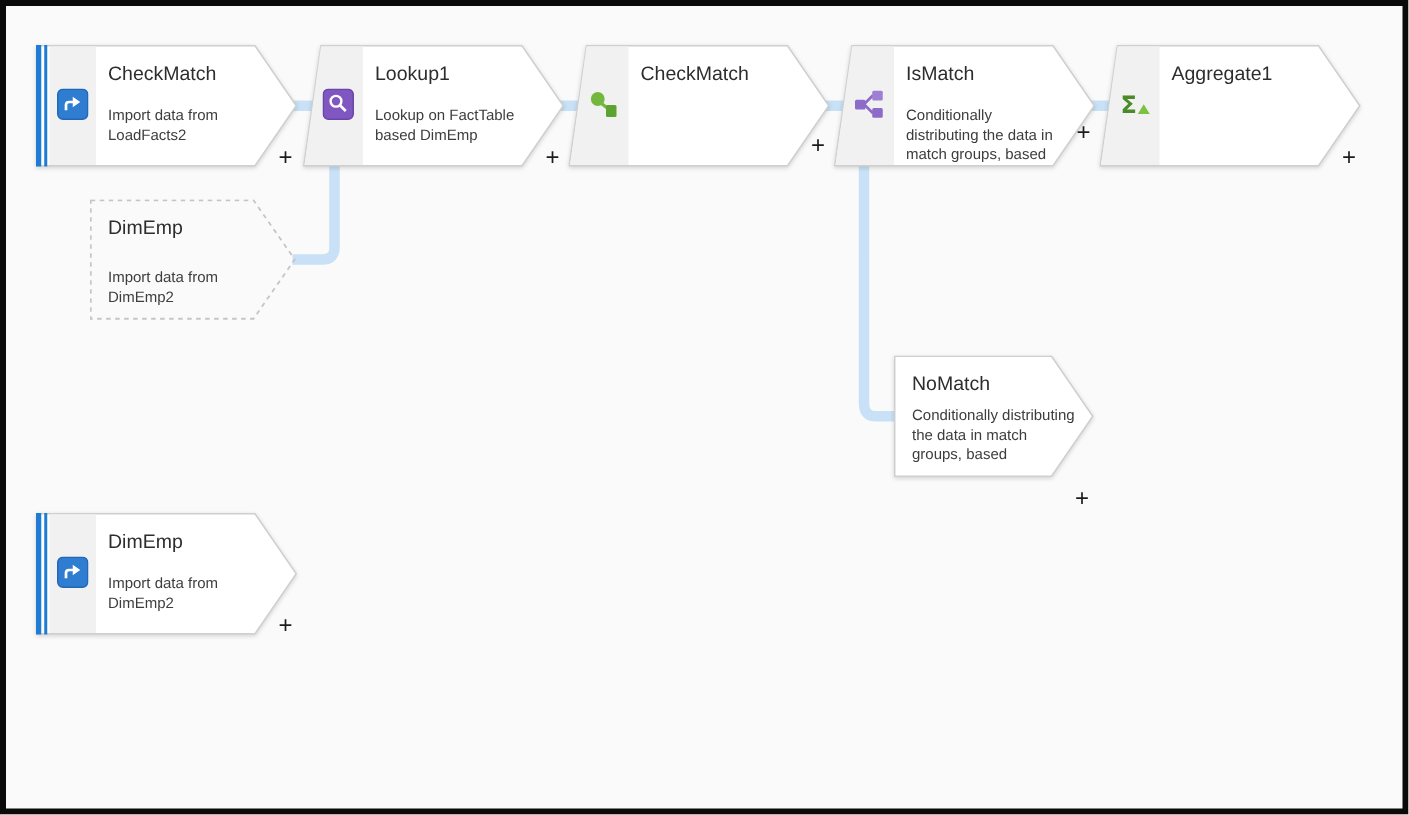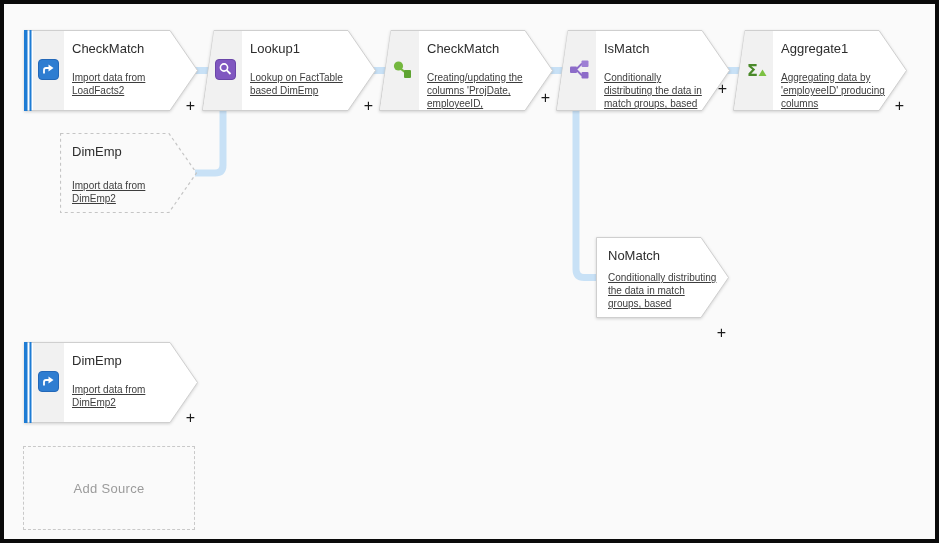--- a/index.html
+++ b/index.html
@@ -22,21 +22,21 @@
   .strip{fill:#f1f1f1;}
   .bar{fill:#1e7cd4;}
   .icon{position:absolute;left:14px;top:29px;width:21px;height:21px;}
   .icon.t{left:13px;}
   .title{
     position:absolute;left:48px;top:11px;
     font-size:13px;color:#2d2d2d;white-space:nowrap;
   }
   .desc{
     position:absolute;left:48px;top:41px;width:108px;
-    font-size:10px;line-height:1.32;color:#3d3d3d;text-decoration:underline;
+    font-size:10px;line-height:1.32;color:#3d3d3d;
   }
   .noicon .title{left:12px;}
   .noicon .desc{left:12px;}
   .ghostnode .desc{top:46px;}
   .plus{
     position:absolute;right:3px;bottom:-3px;
     font-size:16px;font-weight:400;color:#1b1b1b;
     cursor:pointer;line-height:1;
   }
   .add-source{
@@ -103,21 +103,20 @@
       <polygon class="strip" points="12,1 40,1 40,80 1,80"></polygon>
     </svg>
     <span class="icon t">
       <svg width="21" height="21" viewBox="0 0 21 21">
         <circle cx="6.5" cy="7" r="4.6" fill="#74b73e"></circle>
         <path d="M9 10 L13.5 13.5" stroke="#74b73e" stroke-width="2.2"></path>
         <rect x="12" y="11" width="7" height="8" rx="1" fill="#5ea332"></rect>
       </svg>
     </span>
     <div class="title">CheckMatch</div>
-    <div class="desc">Creating/updating the columns 'ProjDate, employeeID,</div>
     <div class="plus">+</div>
   </div>
 
   <div class="node" style="left:552px;top:26px;width:174px;height:64px">
     <svg class="shape" width="176" height="84">
       <polygon class="body" points="12,0.5 146,0.5 173.5,40.5 146,80.5 0.5,80.5"></polygon>
       <polygon class="strip" points="12,1 40,1 40,80 1,80"></polygon>
     </svg>
     <span class="icon t">
       <svg width="21" height="21" viewBox="0 0 21 21">
@@ -137,21 +136,20 @@
       <polygon class="body" points="12,0.5 146,0.5 173.5,40.5 146,80.5 0.5,80.5"></polygon>
       <polygon class="strip" points="12,1 40,1 40,80 1,80"></polygon>
     </svg>
     <span class="icon t">
       <svg width="21" height="21" viewBox="0 0 21 21">
         <text x="1" y="16.5" font-size="16" font-weight="bold" fill="#4a8a2a" font-family="DejaVu Sans, sans-serif">Σ</text>
         <path d="M12.5 17 L20.5 17 L16.5 10.5 Z" fill="#7cc142"></path>
       </svg>
     </span>
     <div class="title">Aggregate1</div>
-    <div class="desc">Aggregating data by 'employeeID' producing columns</div>
     <div class="plus">+</div>
   </div>
 
   <div class="node noicon ghostnode" style="left:56px;top:129px;width:137px;height:80px">
     <svg class="shape flat" width="139" height="82">
       <polygon class="ghost-body" points="0.5,0.5 109,0.5 136.5,40 109,79.5 0.5,79.5"></polygon>
     </svg>
     <div class="title">DimEmp</div>
     <div class="desc">Import data from DimEmp2</div>
   </div>
@@ -177,17 +175,14 @@
         <rect x="0.5" y="0.5" width="20" height="20" rx="3.5" fill="#2e7dd1" stroke="#2368b8"></rect>
         <path d="M6 14.5 L6 11 Q6 9 8 9 L11.5 9" stroke="#ffffff" stroke-width="1.8" fill="none"></path>
         <path d="M10.5 5.5 L15.5 9 L10.5 12.5 Z" fill="#ffffff"></path>
       </svg>
     </span>
     <div class="title">DimEmp</div>
     <div class="desc">Import data from DimEmp2</div>
     <div class="plus">+</div>
   </div>
 
-  <div class="add-source">
-    <span>Add Source</span>
-  </div>
 
 </div>
 
 </body></html>

